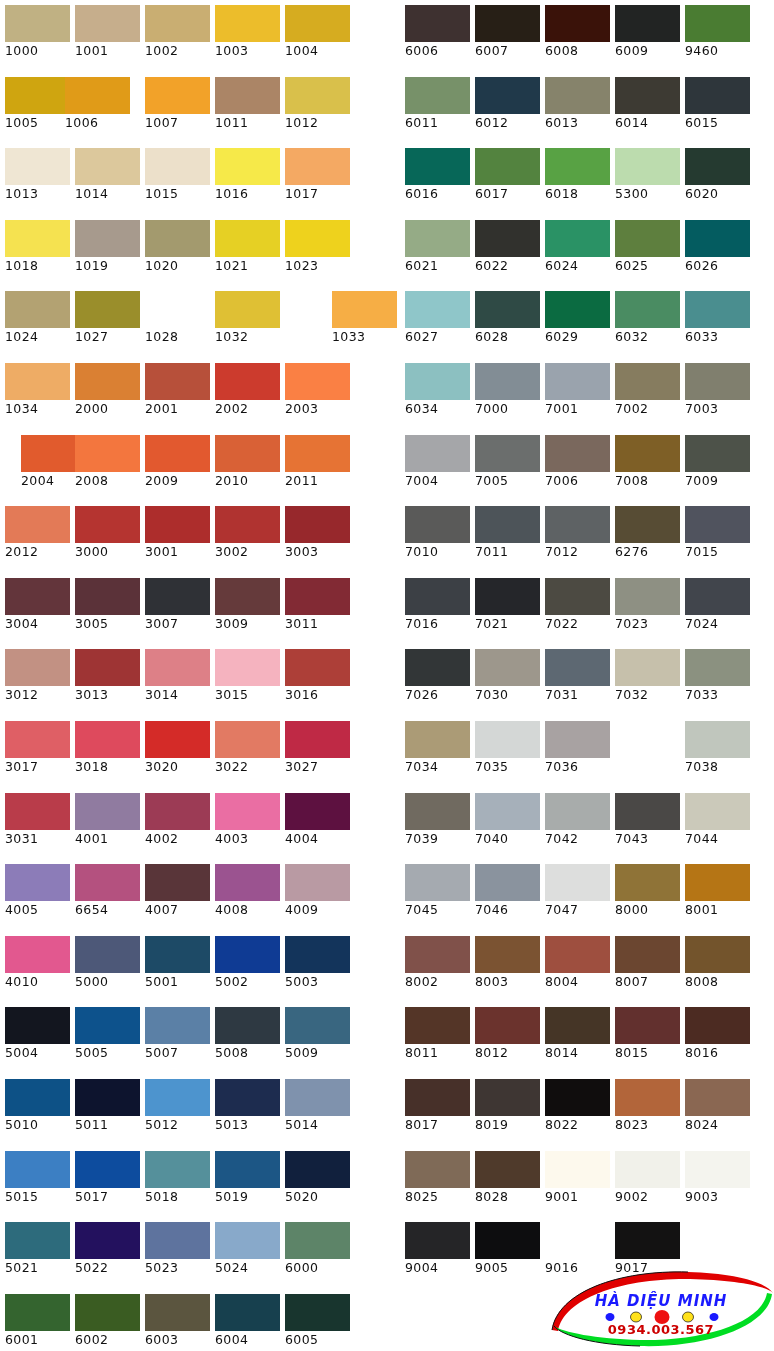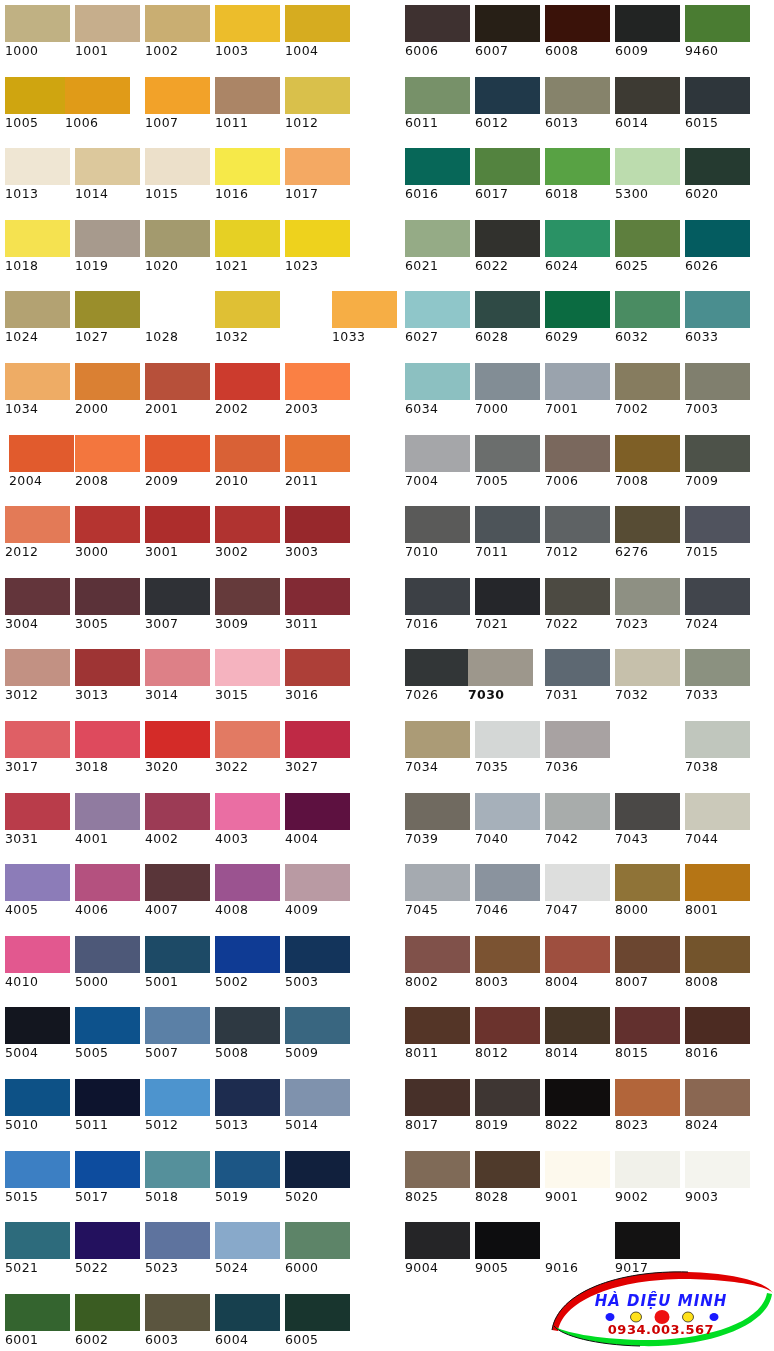--- a/index.html
+++ b/index.html
@@ -205,21 +205,21 @@
         <div class="cell" style="left: 210px;">
           <div class="swatch" style="background: rgb(204, 59, 45);"></div>
           <div class="swatch-label">2002</div>
         </div>
         <div class="cell" style="left: 280px;">
           <div class="swatch" style="background: rgb(250, 128, 68);"></div>
           <div class="swatch-label">2003</div>
         </div>
       </div>
       <div class="row">
-        <div class="cell" style="left: 4px;">
+        <div class="cell" style="left: 16px;">
           <div class="swatch" style="background: rgb(225, 91, 45);"></div>
           <div class="swatch-label">2004</div>
         </div>
         <div class="cell" style="left: 70px;">
           <div class="swatch" style="background: rgb(243, 118, 62);"></div>
           <div class="swatch-label">2008</div>
         </div>
         <div class="cell" style="left: 140px;">
           <div class="swatch" style="background: rgb(226, 89, 47);"></div>
           <div class="swatch-label">2009</div>
@@ -343,21 +343,21 @@
           <div class="swatch-label">4004</div>
         </div>
       </div>
       <div class="row">
         <div class="cell" style="left: 0px;">
           <div class="swatch" style="background: rgb(140, 124, 184);"></div>
           <div class="swatch-label">4005</div>
         </div>
         <div class="cell" style="left: 70px;">
           <div class="swatch" style="background: rgb(180, 81, 127);"></div>
-          <div class="swatch-label">4006</div>
+          <div class="swatch-label">6654</div>
         </div>
         <div class="cell" style="left: 140px;">
           <div class="swatch" style="background: rgb(89, 53, 57);"></div>
           <div class="swatch-label">4007</div>
         </div>
         <div class="cell" style="left: 210px;">
           <div class="swatch" style="background: rgb(155, 83, 144);"></div>
           <div class="swatch-label">4008</div>
         </div>
         <div class="cell" style="left: 280px;">
@@ -695,21 +695,21 @@
         <div class="cell" style="left: 290px;">
           <div class="swatch" style="background: rgb(65, 69, 76);"></div>
           <div class="swatch-label">7024</div>
         </div>
       </div>
       <div class="row">
         <div class="cell" style="left: 10px;">
           <div class="swatch" style="background: rgb(50, 54, 55);"></div>
           <div class="swatch-label">7026</div>
         </div>
-        <div class="cell" style="left: 73px; font-weight: bold;">
+        <div class="cell" style="left: 80px;">
           <div class="swatch" style="background: rgb(157, 151, 140);"></div>
           <div class="swatch-label">7030</div>
         </div>
         <div class="cell" style="left: 150px;">
           <div class="swatch" style="background: rgb(93, 104, 114);"></div>
           <div class="swatch-label">7031</div>
         </div>
         <div class="cell" style="left: 220px;">
           <div class="swatch" style="background: rgb(198, 192, 171);"></div>
           <div class="swatch-label">7032</div>

